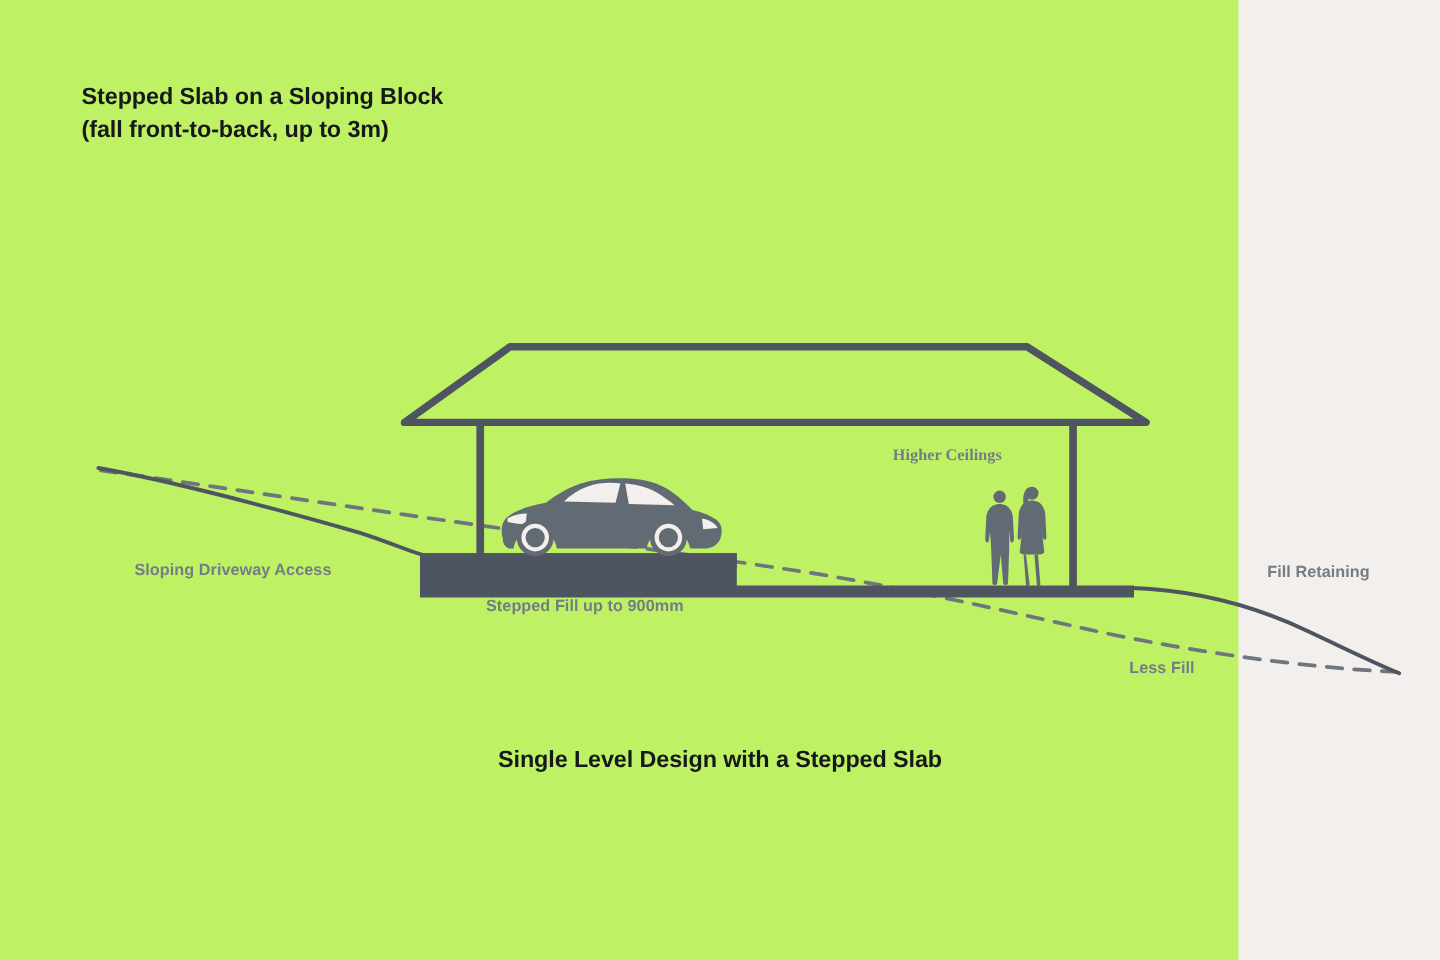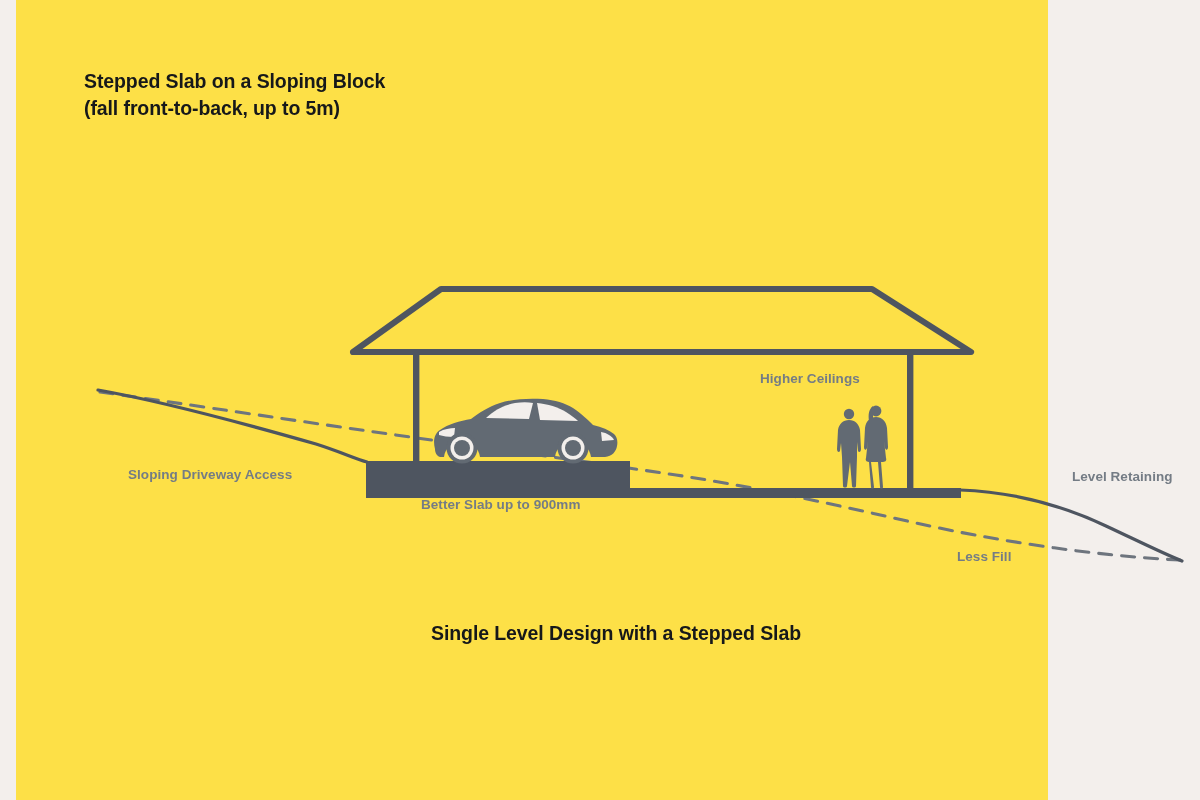--- a/index.html
+++ b/index.html
@@ -12,22 +12,21 @@
     height: 800px;
     overflow: hidden;
     background: #f3efec;
     font-family: "Liberation Sans", sans-serif;
     -webkit-font-smoothing: antialiased;
   }
   #stage {
     position: relative;
     width: 1032px;
     height: 800px;
-    background: #fde047;
-    margin-left: 16px;
+    background: #bef264;
   }
   #diagram-svg {
     position: absolute;
     left: 0;
     top: 0;
     width: 1200px;
     height: 800px;
     display: block;
   }
   .title-block {
@@ -57,21 +56,21 @@
   .anno {
     position: absolute;
     font-size: 13.5px;
     font-weight: bold;
     color: #747c85;
     white-space: nowrap;
     letter-spacing: 0.05px;
   }
   #anno-driveway { left: 112px; top: 467px; }
   #anno-slab     { left: 405px; top: 497px; }
-  #anno-ceilings { left: 744px; top: 371px; }
+  #anno-ceilings { left: 744px; top: 371px; font-family: Liberation Serif, serif; }
   #anno-retaining{ left: 1056px; top: 469px; }
   #anno-fill     { left: 941px; top: 549px; text-align: center; }
 </style>
 </head>
 <body>
 
 <div id="stage">
 
   <svg id="diagram-svg" viewBox="0 0 1200 800">
 
@@ -194,24 +193,24 @@
                L 849 428
                C 850 421, 854 417, 860 417 Z"></path>
       <path d="M 855 462 L 858 487 C 858 489, 855 489, 855 487 L 853 462 Z"></path>
       <path d="M 865 462 L 867 487 C 867 489, 864 489, 864 487 L 862 462 Z"></path>
     </g>
 
   </svg>
 
   <div class="title-block">
     <div class="title-line">Stepped Slab on a Sloping Block</div>
-    <div class="title-line">(fall front-to-back, up to 5m)</div>
+    <div class="title-line">(fall front-to-back, up to 3m)</div>
   </div>
 
   <div class="anno" id="anno-driveway">Sloping Driveway Access</div>
-  <div class="anno" id="anno-slab">Better Slab up to 900mm</div>
+  <div class="anno" id="anno-slab">Stepped Fill up to 900mm</div>
   <div class="anno" id="anno-ceilings">Higher Ceilings</div>
-  <div class="anno" id="anno-retaining">Level Retaining</div>
+  <div class="anno" id="anno-retaining">Fill Retaining</div>
   <div class="anno" id="anno-fill">Less Fill</div>
 
   <div class="caption">Single Level Design with a Stepped Slab</div>
 
 </div>
 
 </body></html>

